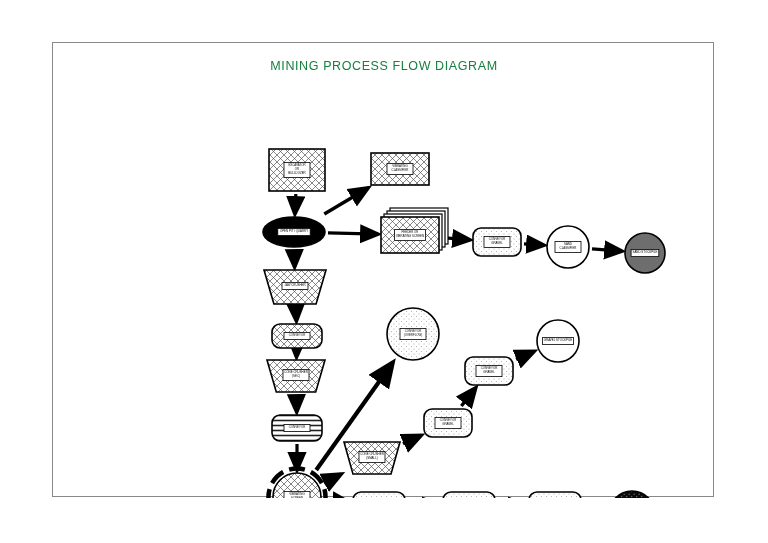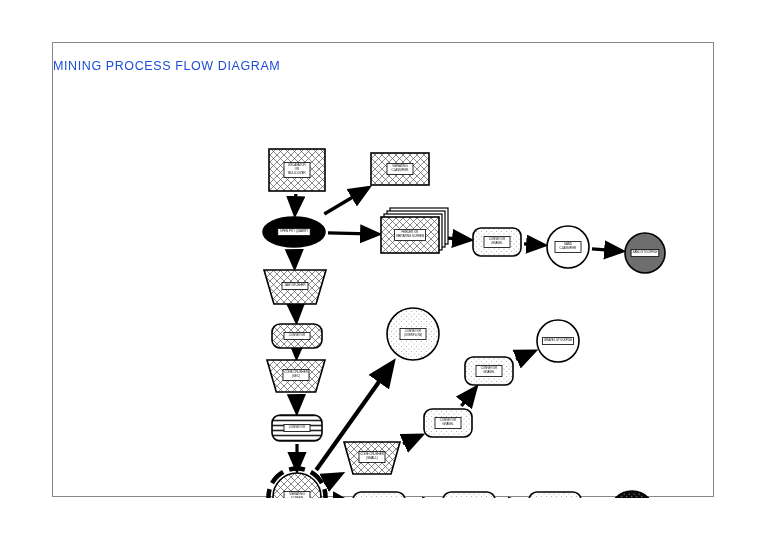--- a/index.html
+++ b/index.html
@@ -1,21 +1,21 @@
 <!DOCTYPE html>
 <html><head>
 <meta charset="utf-8">
 <style>
   html,body{margin:0;padding:0;background:#ffffff;}
   body{width:768px;height:543px;font-family:"Liberation Sans",sans-serif;overflow:hidden;}
   #root{position:relative;width:768px;height:543px;background:#fff;}
   #canvas-frame{position:absolute;left:52px;top:42px;width:662px;height:455px;
     background:#fff;border:1.5px solid #888888;box-sizing:border-box;}
-  #diagram-title{position:absolute;left:0;top:16px;width:662px;text-align:left;
-    font-size:12.5px;letter-spacing:.6px;color:#1d4ed8;}
+  #diagram-title{position:absolute;left:0;top:16px;width:662px;text-align:center;
+    font-size:12.5px;letter-spacing:.6px;color:#15803d;}
   svg#flow{position:absolute;left:0;top:0;width:662px;height:455px;display:block;}
   .nodelabel{font-family:"Liberation Sans",sans-serif;fill:#000;text-anchor:middle;}
 </style>
 </head>
 <body>
 
 <div id="root">
   <div id="canvas-frame">
 
     <div id="diagram-title">MINING PROCESS FLOW DIAGRAM</div>

